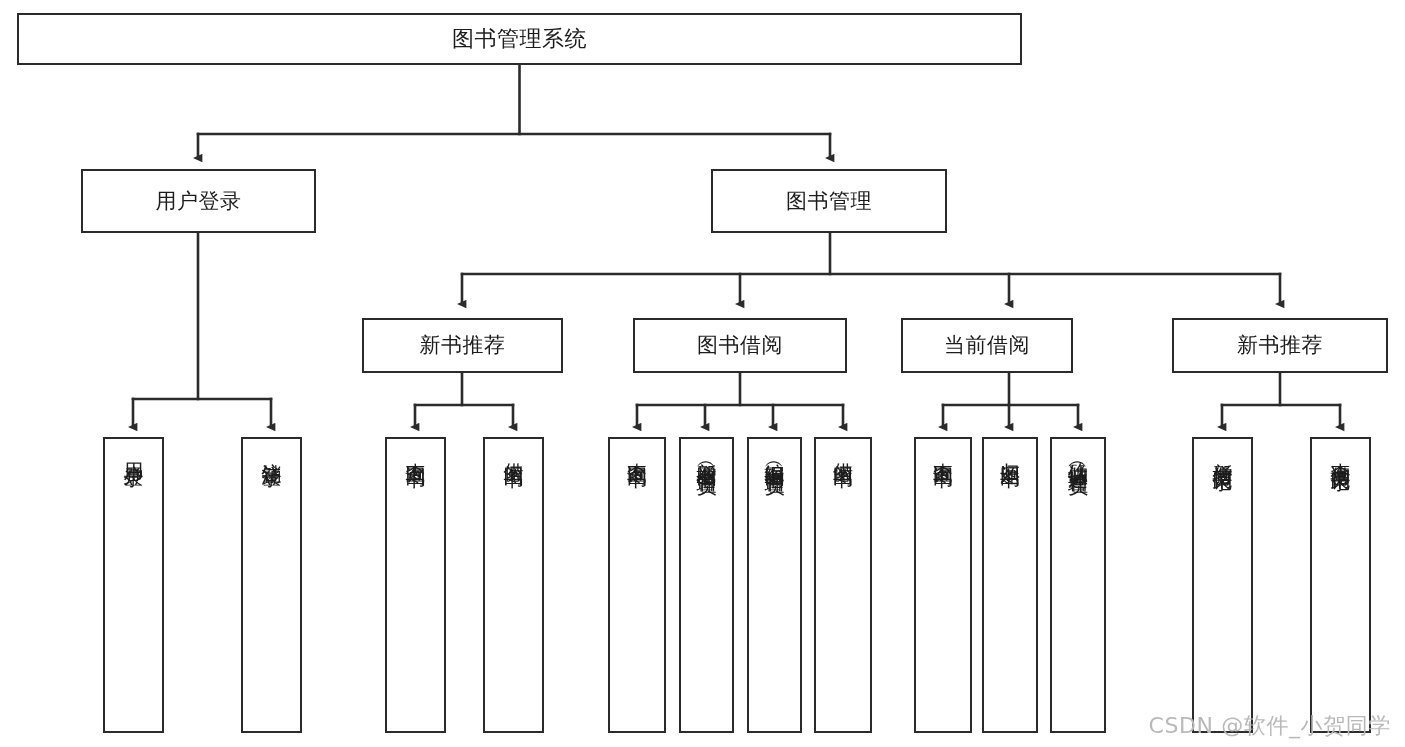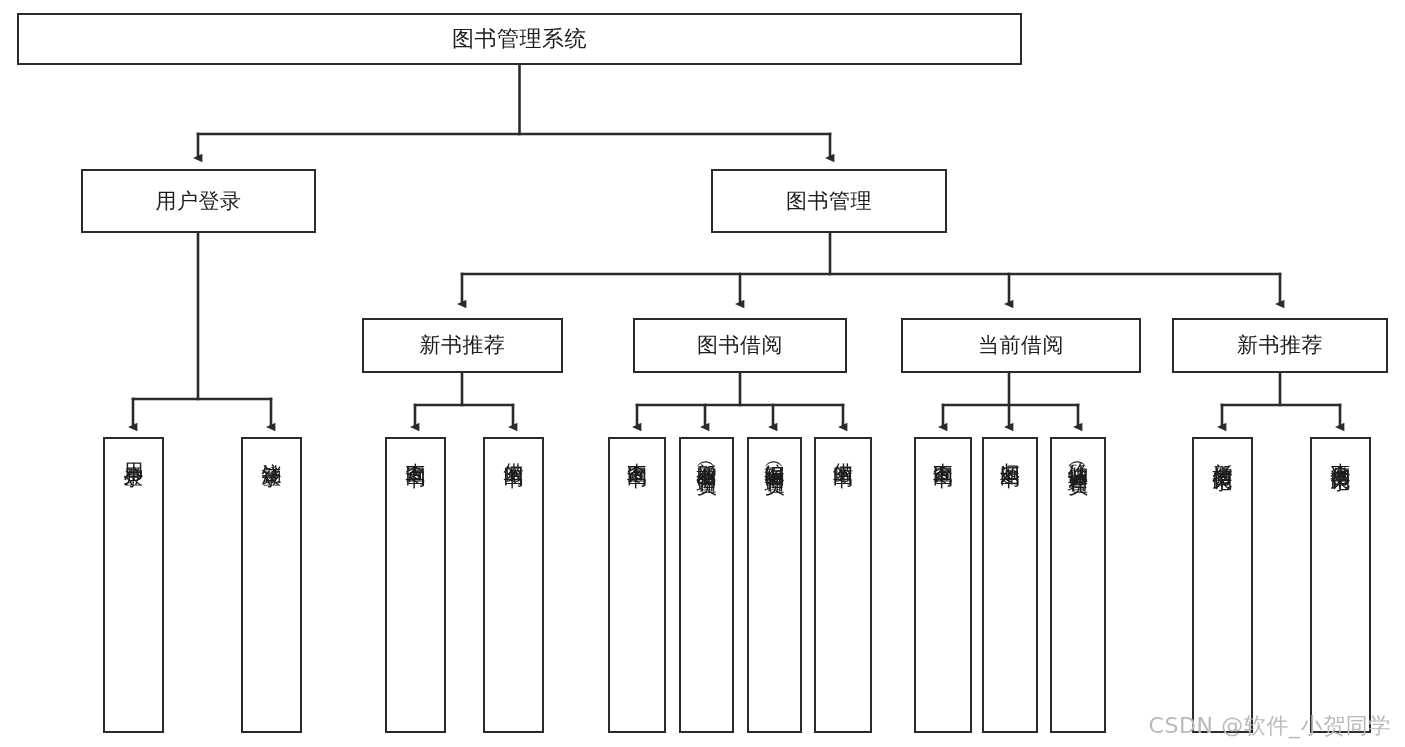--- a/index.html
+++ b/index.html
@@ -139,21 +139,21 @@
   </div>
 
   <div class="node" style="left:362px; top:318px; width:201px; height:55px;">
     <span class="lbl">新书推荐</span>
   </div>
 
   <div class="node" style="left:633px; top:318px; width:214px; height:55px;">
     <span class="lbl">图书借阅</span>
   </div>
 
-  <div class="node" style="left:901px; top:318px; width:240px; height:55px;">
+  <div class="node" style="left:901px; top:318px; width:172px; height:55px;">
     <span class="lbl">当前借阅</span>
   </div>
 
   <div class="node" style="left:1172px; top:318px; width:216px; height:55px;">
     <span class="lbl">新书推荐</span>
   </div>
 
   <div class="node vert" style="left:103px; top:437px; width:61px; height:296px;">
     <span class="lbl">用户登录</span>
   </div>

